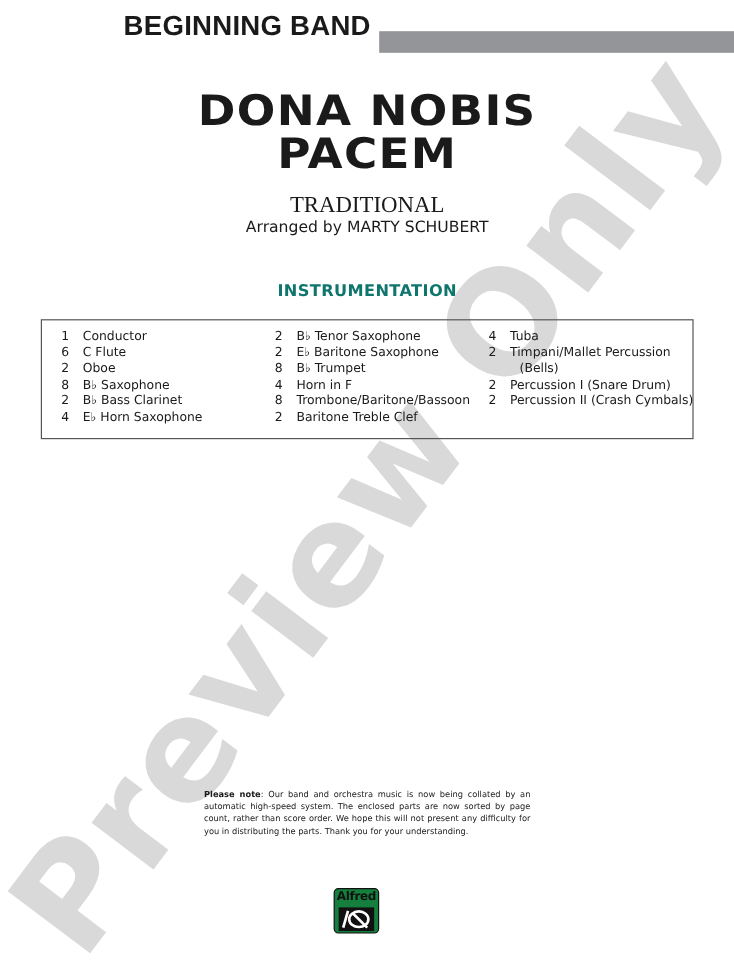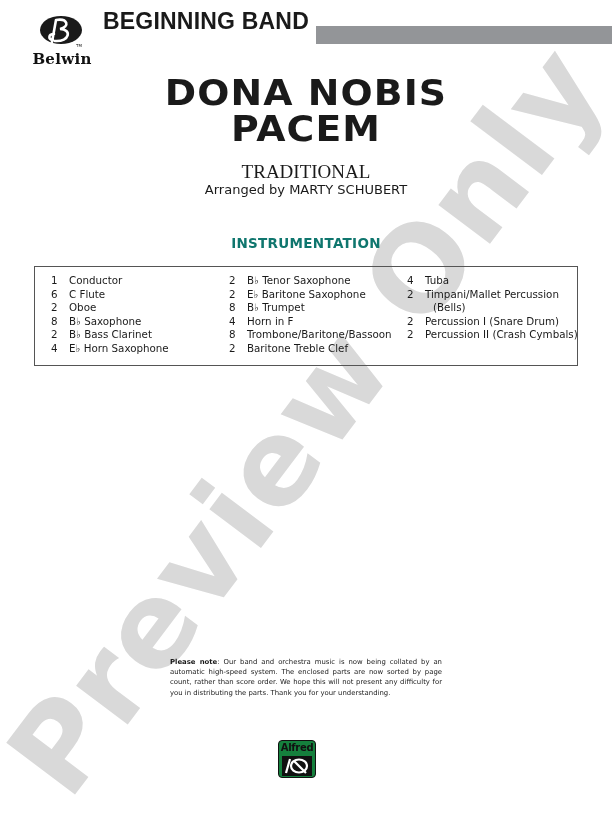--- a/index.html
+++ b/index.html
@@ -95,28 +95,20 @@
     .alfred-emblem { position: absolute; left: 3px; top: 15px; width: 30px; height: 20px; }
   </style>
 </head>
 <body>
 
 <div class="watermark">Preview Only</div>
 
 <div class="content">
 
   <div class="header">
-    <div class="belwin-logo">
-      <svg class="belwin-emblem" viewBox="0 0 46 34">
-        <ellipse cx="23" cy="16" rx="21" ry="14" fill="#1a1a1a"></ellipse>
-        <path d="M15 26 C 10 26, 10 20, 16 20 M18 6 L 14 28 M18 6 C 30 4, 32 13, 22 15 C 34 15, 32 28, 17 27" stroke="#fff" stroke-width="2.6" fill="none" stroke-linecap="round"></path>
-        <text x="38" y="33" font-size="4" fill="#111" font-family="DejaVu Sans, sans-serif">TM</text>
-      </svg>
-      <div class="belwin-word">Belwin</div>
-    </div>
     <div class="series-title">BEGINNING BAND</div>
     <div class="series-bar"></div>
   </div>
 
   <div class="title">
     <div>DONA NOBIS</div>
     <div>PACEM</div>
   </div>
 
   <div class="composer">TRADITIONAL</div>

